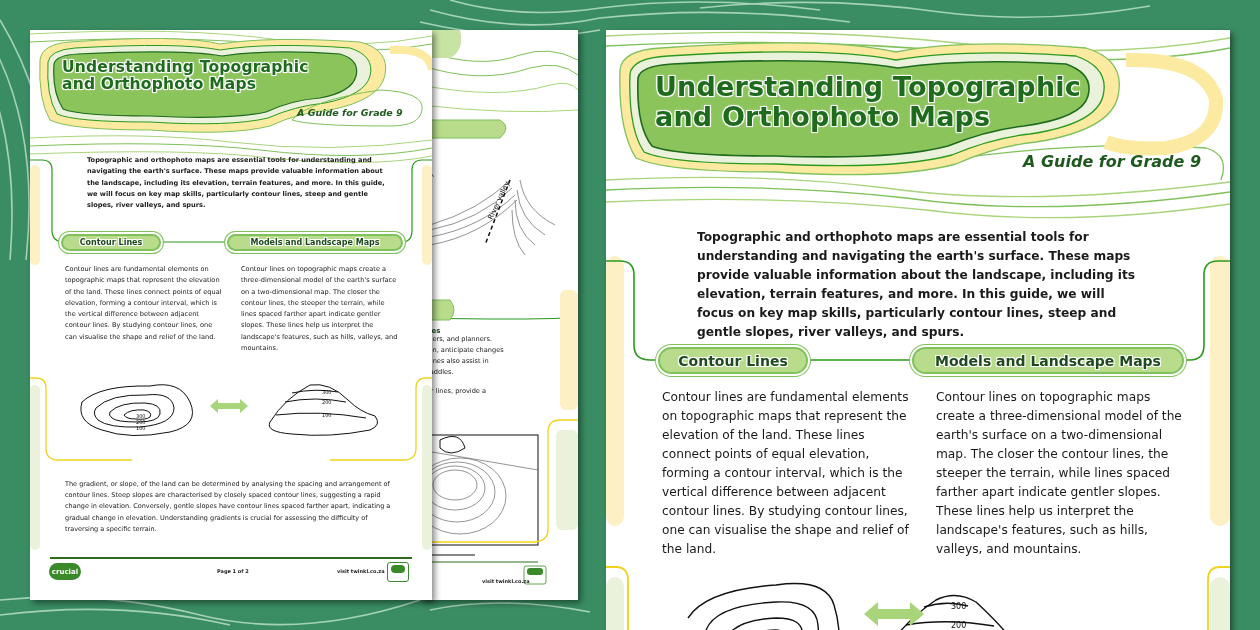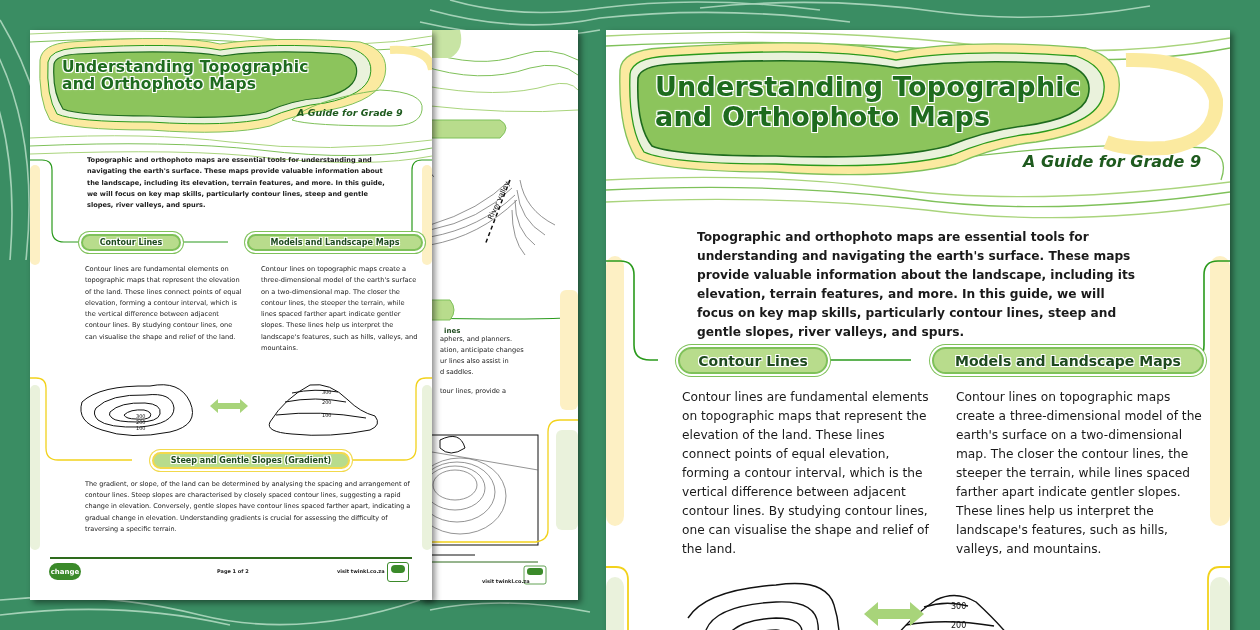--- a/index.html
+++ b/index.html
@@ -52,28 +52,26 @@
     position: absolute;
     background: #b8dc8c;
     border: 2px solid #7fc15a;
     border-radius: 999px;
     box-shadow: 0 0 0 2px #fff, 0 0 0 3px #7fc15a;
     display: flex; align-items: center; justify-content: center;
     font-weight: bold;
     color: #1e4a1e;
     text-shadow: -1px -1px 0 #fff, 1px -1px 0 #fff, -1px 1px 0 #fff, 1px 1px 0 #fff;
     white-space: nowrap;
-    margin-left: 20px;
   }
   .pill.yellow { border-color: #f2d94c; box-shadow: 0 0 0 2px #fff, 0 0 0 3px #f2d94c; }
   .body-text {
     position: absolute;
     color: #1a1a1a;
     font-family: "DejaVu Sans", sans-serif;
-    margin-left: 20px;
   }
   .connector { position: absolute; left: 0; top: 0; pointer-events: none; }
 
   .footer-line { position: absolute; height: 2px; background: #2e6b1d; }
   .footer-text { position: absolute; font-size: 5px; font-weight: bold; color: #222; }
   .logo {
     position: absolute;
     background: #3b8a2a;
     color: #fff;
     font-weight: bold;
@@ -220,25 +218,24 @@
     </g>
     <text x="106" y="388" font-size="5" fill="#111" font-family="DejaVu Sans, sans-serif">300</text>
     <text x="106" y="394" font-size="5" fill="#111" font-family="DejaVu Sans, sans-serif">200</text>
     <text x="106" y="400" font-size="5" fill="#111" font-family="DejaVu Sans, sans-serif">100</text>
     <text x="292" y="364" font-size="5" fill="#111" font-family="DejaVu Sans, sans-serif">300</text>
     <text x="292" y="374" font-size="5" fill="#111" font-family="DejaVu Sans, sans-serif">200</text>
     <text x="292" y="387" font-size="5" fill="#111" font-family="DejaVu Sans, sans-serif">100</text>
     <path d="M180 376 L 188 369 L 188 373 L 210 373 L 210 369 L 218 376 L 210 383 L 210 379 L 188 379 L 188 383 Z" fill="#a8d47a"></path>
   </svg>
 
-  <div class="pill yellow" style="left:102px;top:422px;width:198px;height:17px;font-size:8px;">Steep and Gentle Slopes (Gradient)</div>
   <div class="body-text" style="left:35px;top:449px;width:335px;font-size:6.5px;line-height:11.2px;">The gradient, or slope, of the land can be determined by analysing the spacing and arrangement of contour lines. Steep slopes are characterised by closely spaced contour lines, suggesting a rapid change in elevation. Conversely, gentle slopes have contour lines spaced farther apart, indicating a gradual change in elevation. Understanding gradients is crucial for assessing the difficulty of traversing a specific terrain.</div>
 
   <div class="footer-line" style="left:20px;top:527px;width:362px;"></div>
-  <div class="logo" style="left:19px;top:533px;width:32px;height:17px;font-size:7px;">change</div>
+  <div class="logo" style="left:19px;top:533px;width:32px;height:17px;font-size:7px;">crucial</div>
   <div class="footer-text" style="left:187px;top:538px;">Page 1 of 2</div>
   <div class="footer-text" style="left:307px;top:538px;">visit twinkl.co.za</div>
   <div class="badge" style="left:357px;top:532px;width:22px;height:20px;"></div>
 </div>
 
 <div class="page" id="page-zoom">
   <svg class="header-svg" width="624" height="200">
     <g fill="none" stroke-width="1.3">
       <path d="M0 6 Q 200 -4 360 14 Q 500 30 624 8" stroke="#a9d47c"></path>
       <path d="M0 16 Q 200 6 380 24 Q 520 38 624 18" stroke="#7fc15a"></path>

